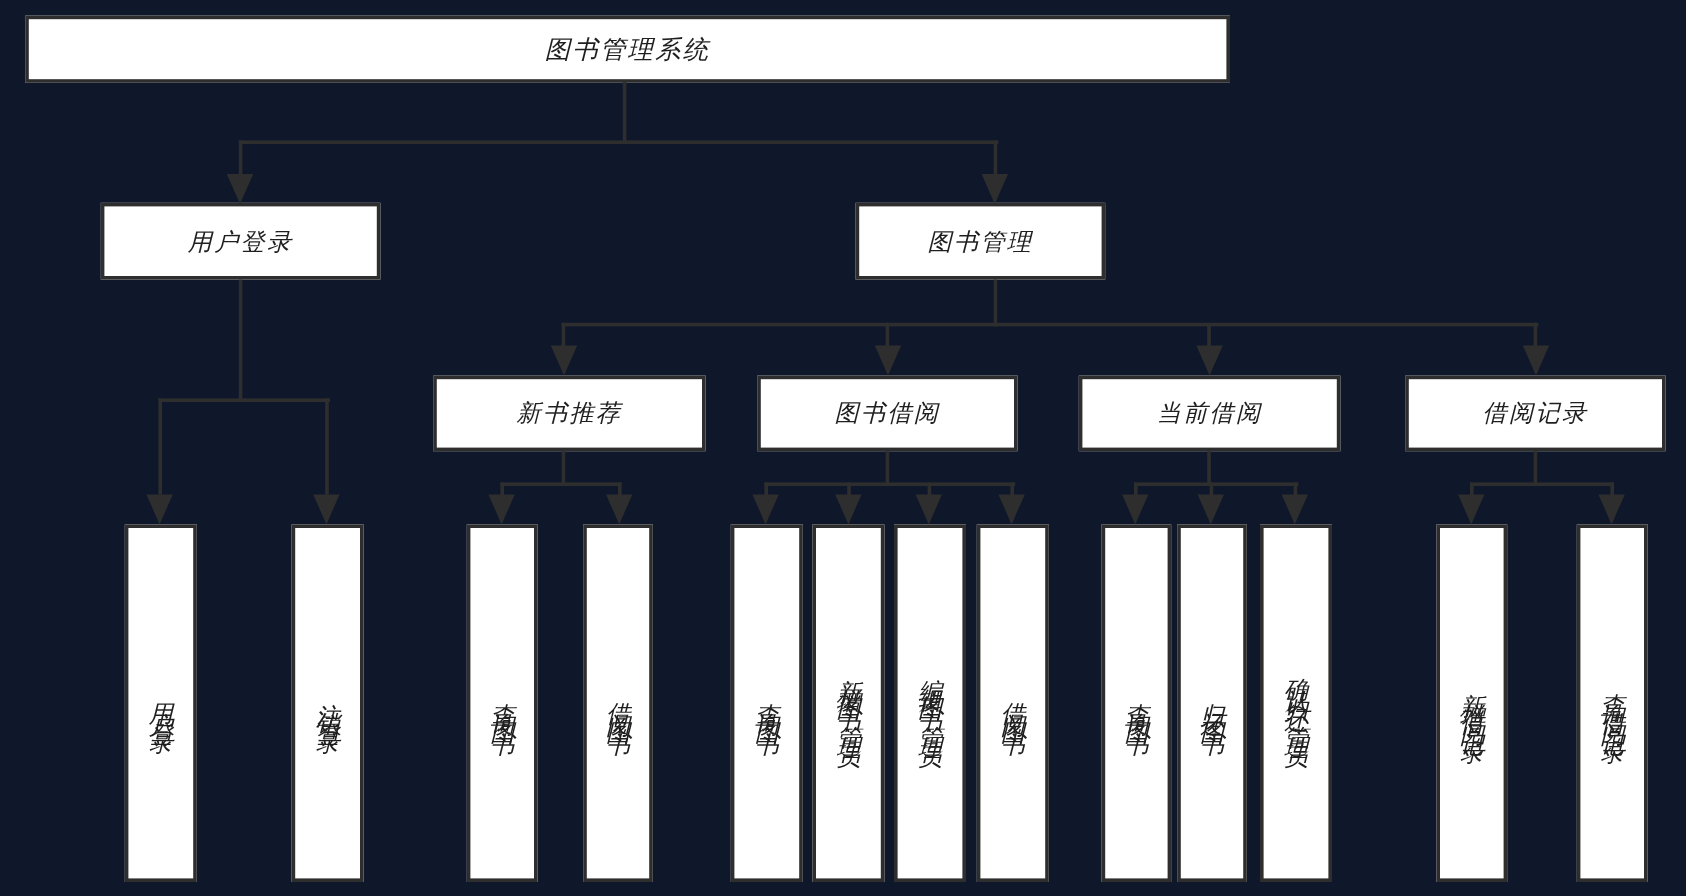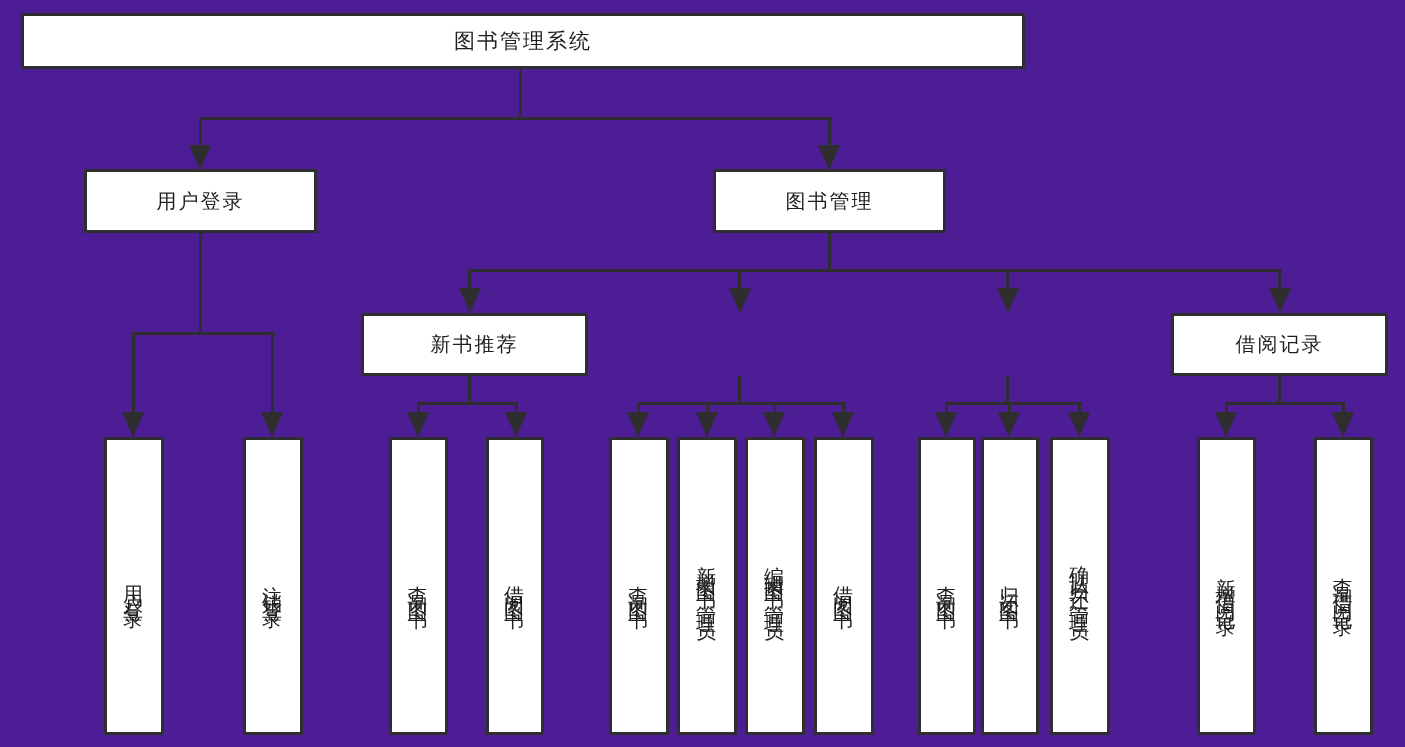--- a/index.html
+++ b/index.html
@@ -5,23 +5,24 @@
   html, body {
     margin: 0;
     padding: 0;
     background: #ffffff;
     font-family: "Liberation Sans", "DejaVu Sans", sans-serif;
   }
   .canvas {
     position: relative;
     width: 1405px;
     height: 747px;
-    background: #4c1d95;
+    background: #0f172a;
     overflow: hidden;
     color: #1f1f1f;
+    font-style: italic;
   }
   
   .box {
     position: absolute;
     box-sizing: border-box;
     border: 3px solid #2e2e2e;
     background: #ffffff;
     display: flex;
     align-items: center;
     justify-content: center;
@@ -56,21 +57,21 @@
     position: absolute;
     width: 0;
     height: 0;
     border-left: 11px solid transparent;
     border-right: 11px solid transparent;
     border-top: 25px solid #2e2e2e;
   }
   
   .b-root   { left: 21px;  top: 13px;  width: 1004px; height: 56px; }
   .b-login  { left: 84px;  top: 169px; width: 233px;  height: 64px; }
-  .b-mgmt   { left: 713px; top: 169px; width: 233px;  height: 64px; }
+  .b-mgmt   { left: 713px; top: 169px; width: 208px;  height: 64px; }
   .b-rec    { left: 361px; top: 313px; width: 227px;  height: 63px; }
   .b-borrow { left: 631px; top: 313px; width: 217px;  height: 63px; }
   .b-cur    { left: 899px; top: 313px; width: 218px;  height: 63px; }
   .b-hist   { left: 1171px;top: 313px; width: 217px;  height: 63px; }
   .lf1  { left: 104px;  width: 60px; }
   .lf2  { left: 243px;  width: 60px; }
   .lf3  { left: 389px;  width: 59px; }
   .lf4  { left: 486px;  width: 58px; }
   .lf5  { left: 609px;  width: 60px; }
   .lf6  { left: 677px;  width: 60px; }
@@ -106,20 +107,26 @@
   <div class="box b-login">
     <span>用户登录</span>
   </div>
   <div class="box b-mgmt">
     <span>图书管理</span>
   </div>
 
   <div class="box b-rec">
     <span>新书推荐</span>
   </div>
+  <div class="box b-borrow">
+    <span>图书借阅</span>
+  </div>
+  <div class="box b-cur">
+    <span>当前借阅</span>
+  </div>
   <div class="box b-hist">
     <span>借阅记录</span>
   </div>
 
   <div class="leaf lf1">
       <span>用户登录</span>
     </div>
   <div class="leaf lf2">
       <span>注销登录</span>
     </div>

